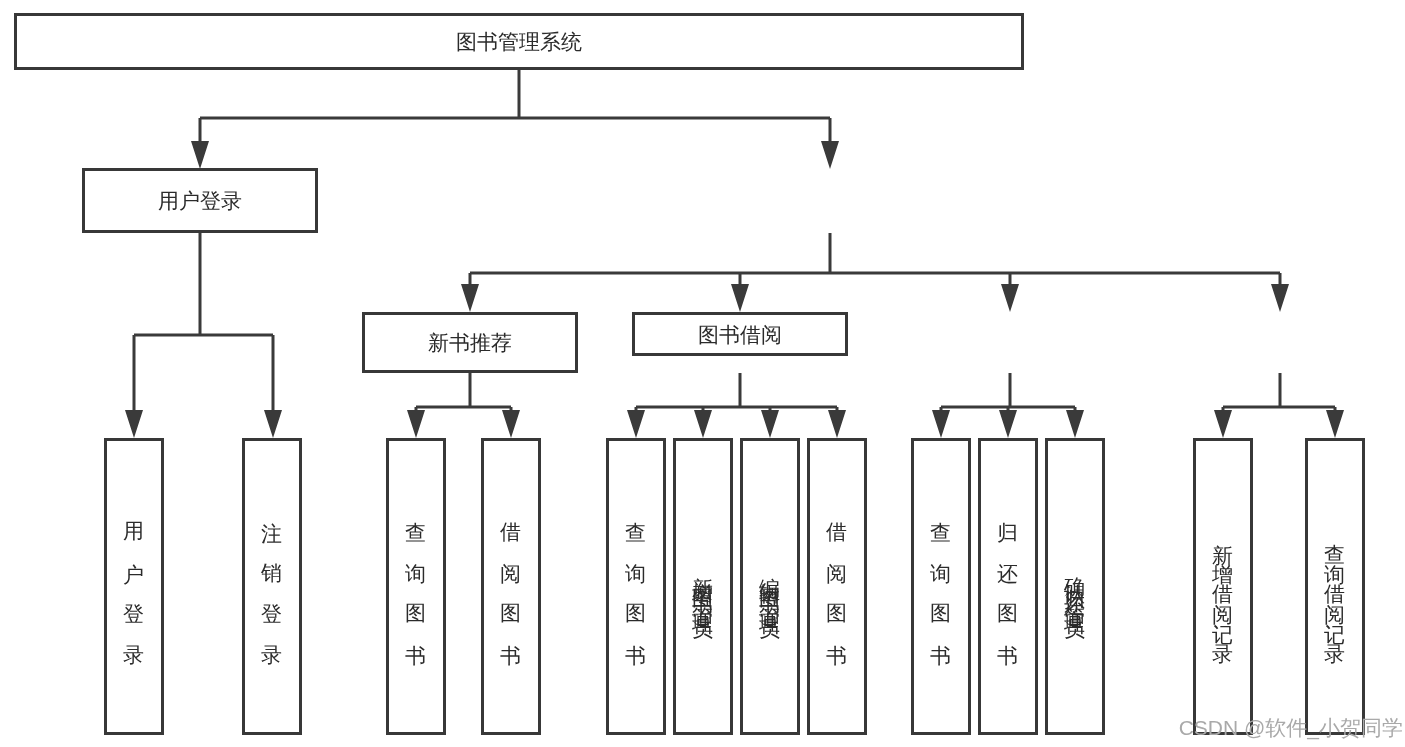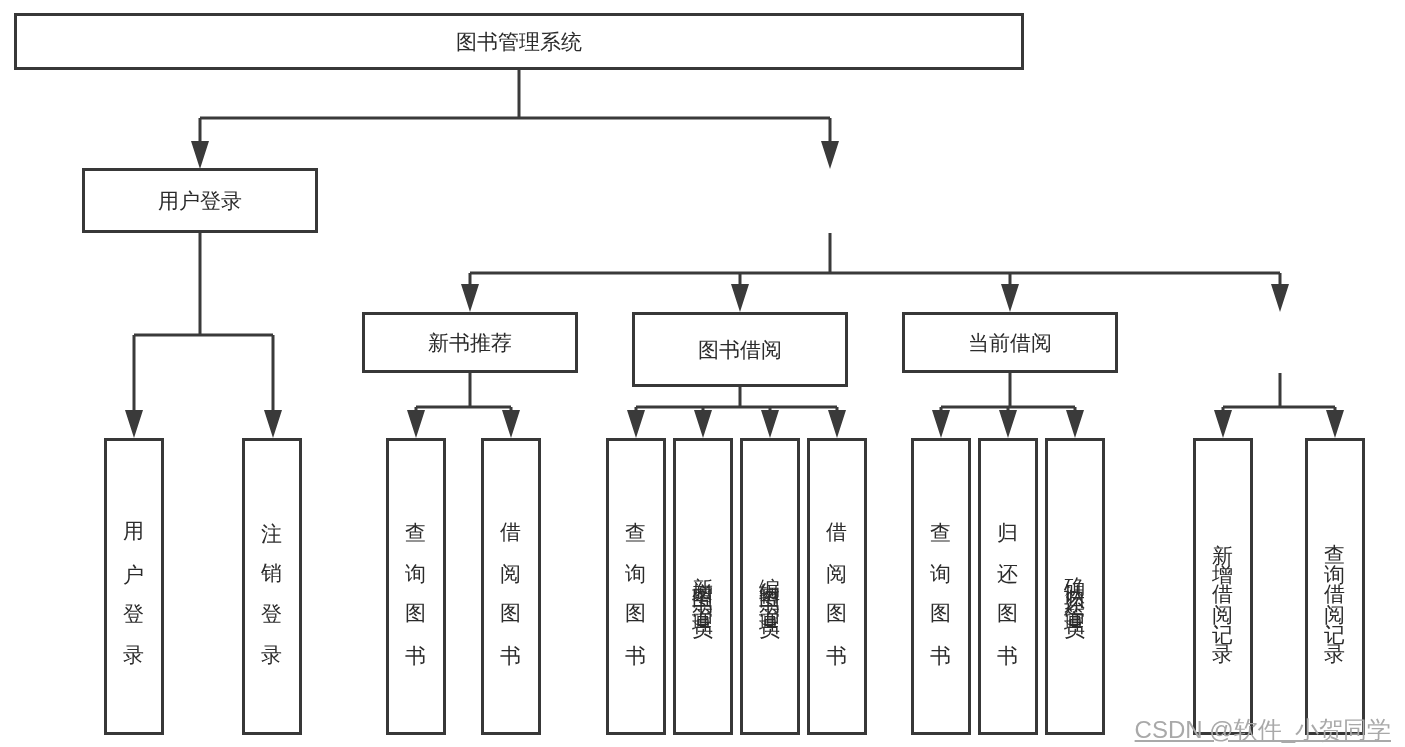--- a/index.html
+++ b/index.html
@@ -54,26 +54,25 @@
     font-size: 21px;
     color: var(--text);
     writing-mode: vertical-rl;
     text-orientation: mixed;
     line-height: 1;
     white-space: nowrap;
   }
   .watermark {
     position: absolute;
     top: 714px;
-    right: 14px;
+    right: 2px;
     z-index: 2;
-    font-size: 24px;
+    font-size: 21px;
     color: var(--watermark);
     white-space: nowrap;
-    text-decoration: underline;
   }
 </style>
 </head>
 <body>
 
 <div class="canvas">
 
   <svg class="connectors" width="1405" height="747" viewBox="0 0 1405 747">
 
     <path class="line" d="M519 70 V118 M200 118 H830 M200 118 V142 M830 118 V142"></path>
@@ -102,25 +101,22 @@
     <span class="h-label">图书管理系统</span>
   </div>
 
   <div class="node" style="left:82px;top:168px;width:236px;height:65px">
     <span class="h-label">用户登录</span>
   </div>
 
   <div class="node" style="left:362px;top:312px;width:216px;height:61px">
     <span class="h-label">新书推荐</span>
   </div>
-  <div class="node" style="left:632px;top:312px;width:216px;height:75px">
+  <div class="node" style="left:632px;top:312px;width:216px;height:44px">
     <span class="h-label">图书借阅</span>
-  </div>
-  <div class="node" style="left:902px;top:312px;width:216px;height:61px">
-    <span class="h-label">当前借阅</span>
   </div>
 
   <div class="node" style="left:104px;top:438px;width:60px;height:297px">
     <span class="v-label" style="letter-spacing: 41px;">用户登录</span>
   </div>
   <div class="node" style="left:242px;top:438px;width:60px;height:297px">
     <span class="v-label" style="letter-spacing: 41px;">注销登录</span>
   </div>
 
   <div class="node" style="left:386px;top:438px;width:60px;height:297px">

